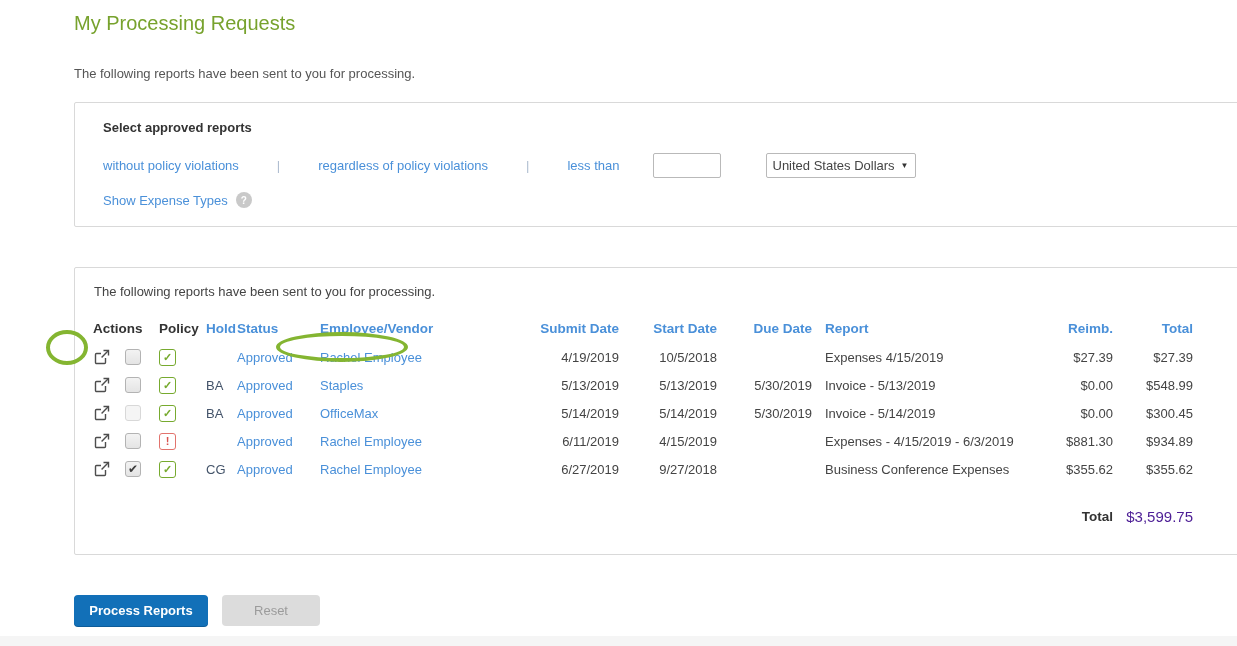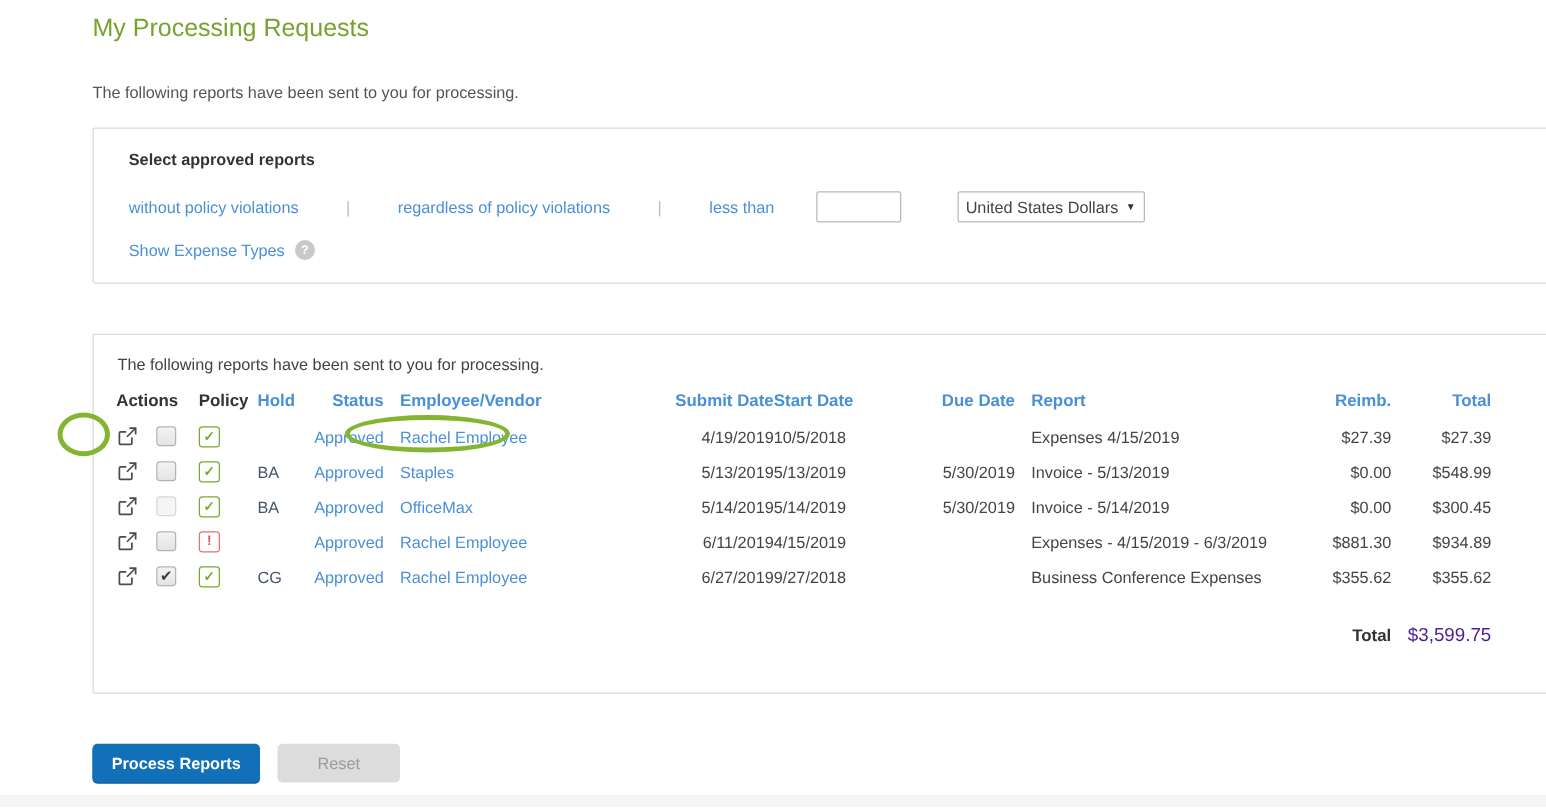--- a/index.html
+++ b/index.html
@@ -19,34 +19,34 @@
   .fsep { color:#aebdd0; margin:0 10px; font-size:13px; }
   .amount-input { width:68px; height:25px; border:1px solid #b9b9b9; border-radius:2px; margin-left:5px; font-size:13px; padding:0 5px; font-family:"Liberation Sans",sans-serif; }
   .currency-select { margin-left:17px; width:150px; height:25px; border:1px solid #b9b9b9; border-radius:2px; display:flex; align-items:center; padding:0 6px; font-size:13px; color:#444; cursor:pointer; background:#fff; }
   .currency-text { flex:1; overflow:hidden; white-space:nowrap; }
   .dd-arrow { font-size:8px; color:#333; margin-left:2px; }
   .show-types-row { margin-top:14px; display:flex; align-items:center; }
   .help-badge { display:inline-flex; align-items:center; justify-content:center; width:16px; height:16px; border-radius:50%; background:#c9c9c9; color:#fff; font-size:10px; font-weight:700; margin-left:8px; cursor:pointer; }
 
   .table-panel { margin-top:40px; height:288px; padding:16px 18px; }
   .table-caption { font-size:13px; color:#444; padding-left:1px; }
-  .tbl { margin-top:8px; }
+  .tbl { margin-top:16px; }
   .tr { display:flex; align-items:center; height:28px; }
   .thead { height:26px; margin-bottom:2px; }
   .th { font-size:13.5px; font-weight:700; color:#333; }
   .th.sortable { color:#4a90d9; font-weight:700; cursor:pointer; }
   .td { font-size:13px; color:#444; }
 
   .c-actions { width:66px; display:flex; align-items:center; }
   .c-policy  { width:42px; }
   .c-hold    { width:36px; padding-left:5px; color:#44546a; }
-  .c-status  { width:70px;text-align:right; }
+  .c-status  { width:70px; }
   .c-emp     { width:210px; padding-left:13px; }
   .c-submit  { width:102px; text-align:right; }
-  .c-start   { width:98px;  }
+  .c-start   { width:98px;  text-align:right; }
   .c-due     { width:95px;  text-align:right; }
   .c-report  { width:211px; padding-left:13px; text-align:left; }
   .c-reimb   { width:90px;  text-align:right; }
   .c-total   { width:80px;  text-align:right; }
   .thead .c-emp { padding-left:13px; }
   .thead .c-actions, .thead .c-policy { display:block; }
 
   .link { color:#4a90d9; cursor:pointer; }
 
   .ext-icon { width:18px; height:18px; display:inline-flex; cursor:pointer; }

